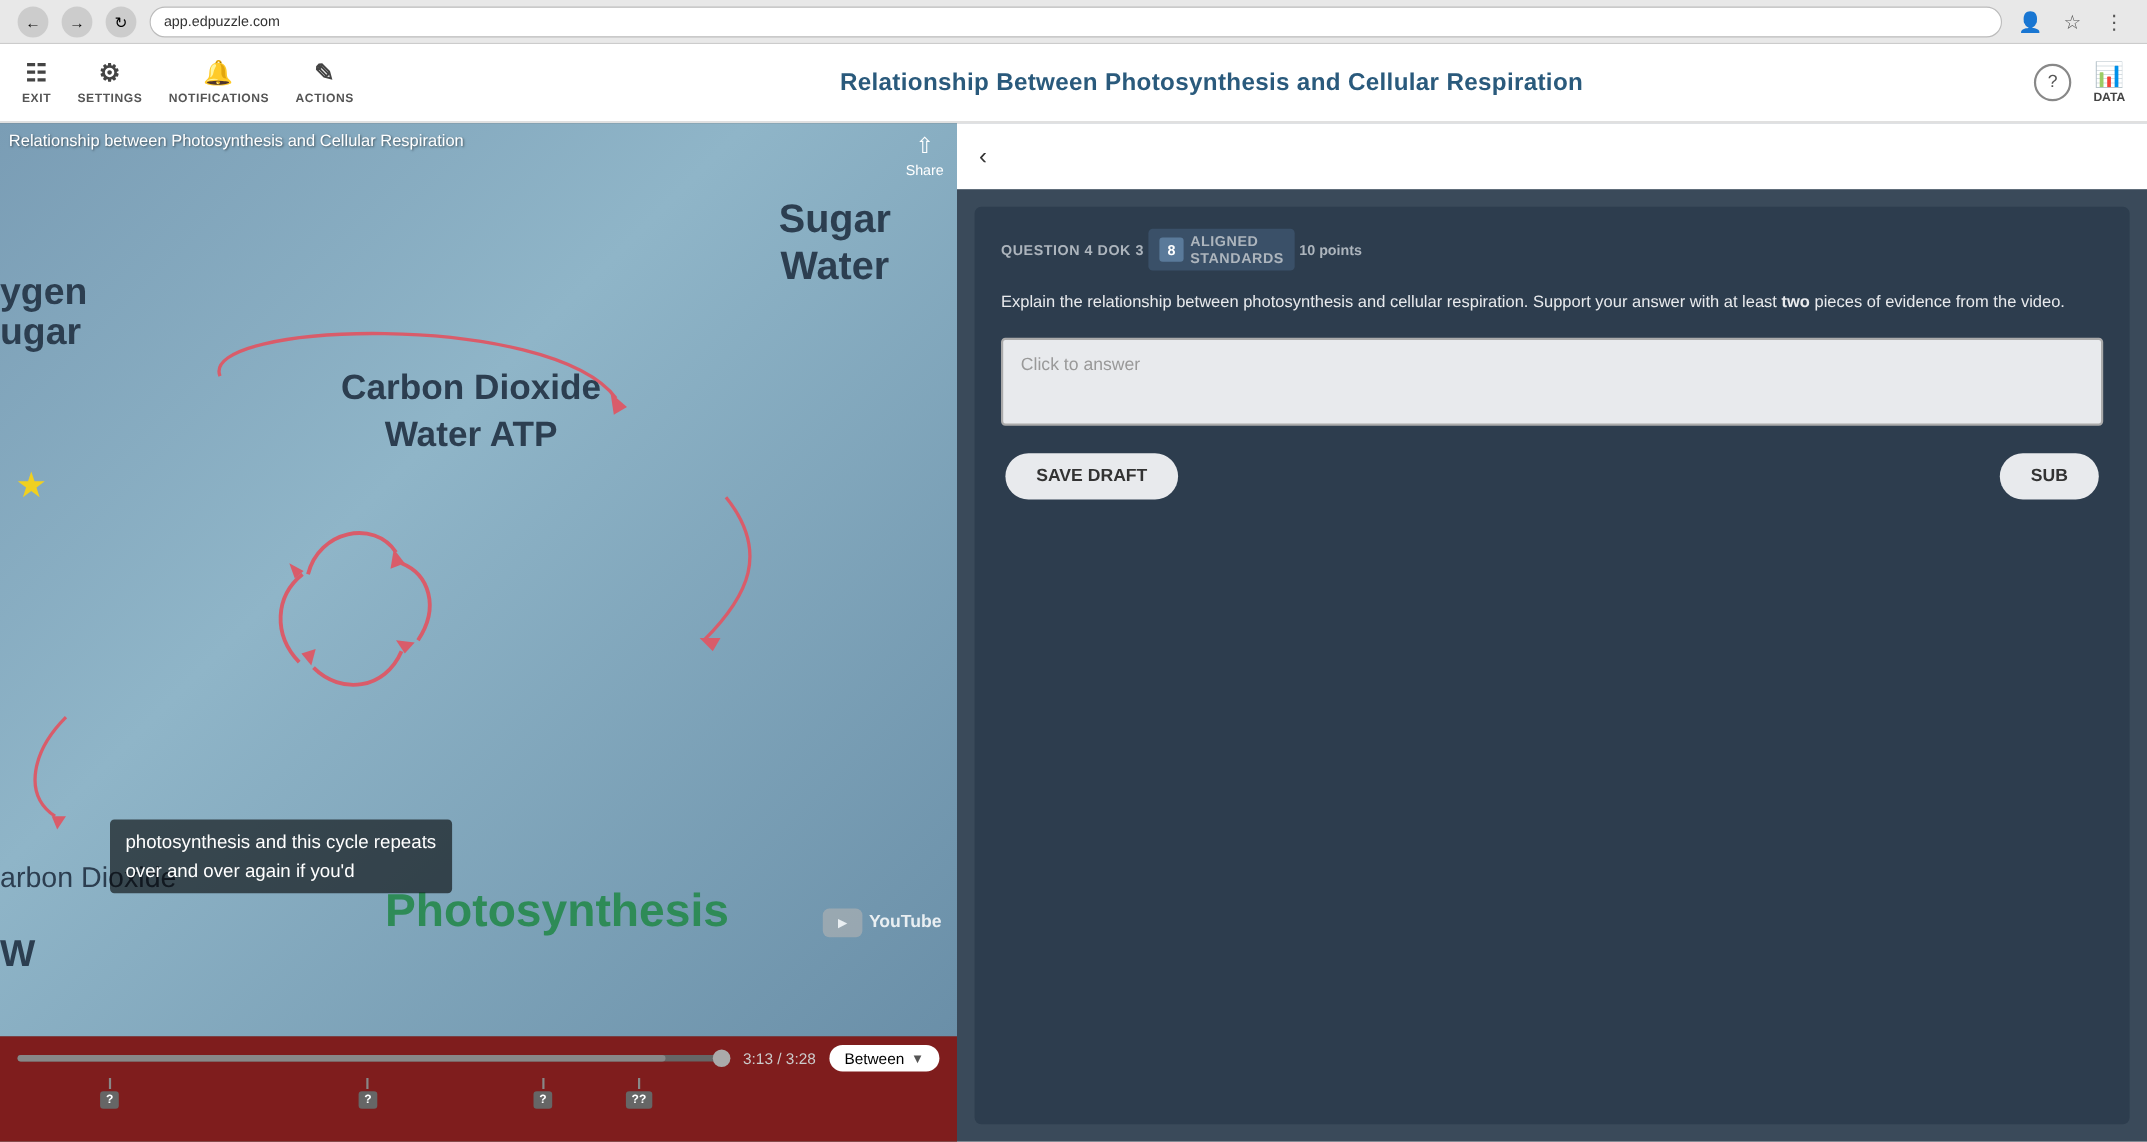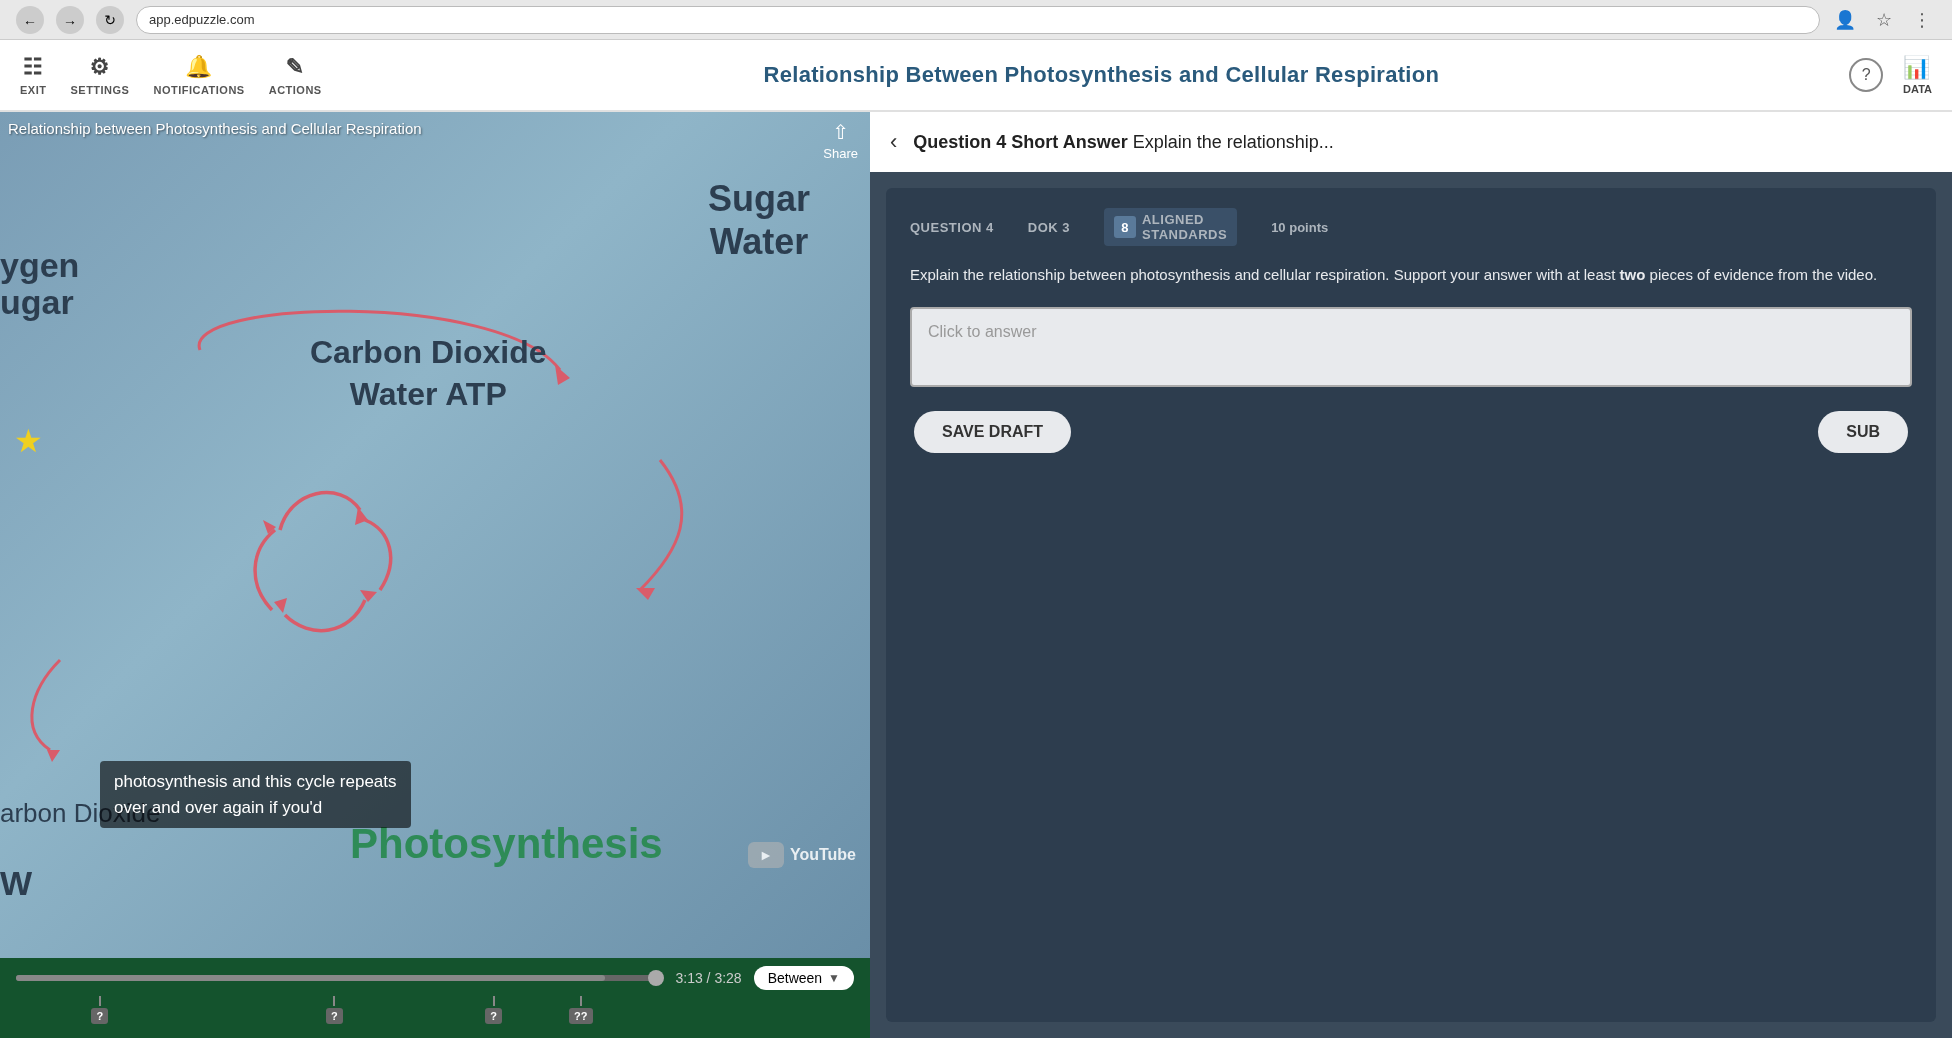--- a/index.html
+++ b/index.html
@@ -274,22 +274,22 @@
     .star-deco {
       position: absolute;
       left: 14px;
       top: 310px;
       font-size: 32px;
       color: #f0d020;
     }
 
     
     .video-controls {
-      background: #14532d;
-      height: 80px;
+      background: #7f1d1d;
+      height: 96px;
       display: flex;
       flex-direction: column;
       padding: 8px 16px;
       gap: 6px;
     }
     .progress-bar-area {
       display: flex;
       align-items: center;
       gap: 12px;
     }
@@ -400,21 +400,21 @@
     .question-card {
       background: #2d3d4e;
       margin: 16px;
       border-radius: 6px;
       padding: 20px 24px;
       flex: 1;
     }
     .question-meta {
       display: flex;
       align-items: center;
-      gap: 34px;
+      gap: 4px;
       margin-bottom: 18px;
     }
     .meta-label {
       color: #adb5bd;
       font-size: 13px;
       font-weight: bold;
       letter-spacing: 0.5px;
     }
     .aligned-standards-badge {
       background: #3a5068;
@@ -634,24 +634,20 @@
           <div class="q-marker-badge">??</div>
         </div>
       </div>
     </div>
   </div>
 
   <div class="question-panel">
 
     <div class="question-header-bar">
       <button class="back-btn">‹</button>
-      <div class="question-header-text">
-        <strong>Question 4 Short Answer</strong>
-        <span>  Explain the relationship...</span>
-      </div>
     </div>
 
     <div class="question-card">
       <div class="question-meta">
         <span class="meta-label">QUESTION 4</span>
         <span class="meta-label">DOK 3</span>
         <div class="aligned-standards-badge">
           <span class="badge-number">8</span>
           <span class="badge-text">ALIGNED<br>STANDARDS</span>
         </div>

